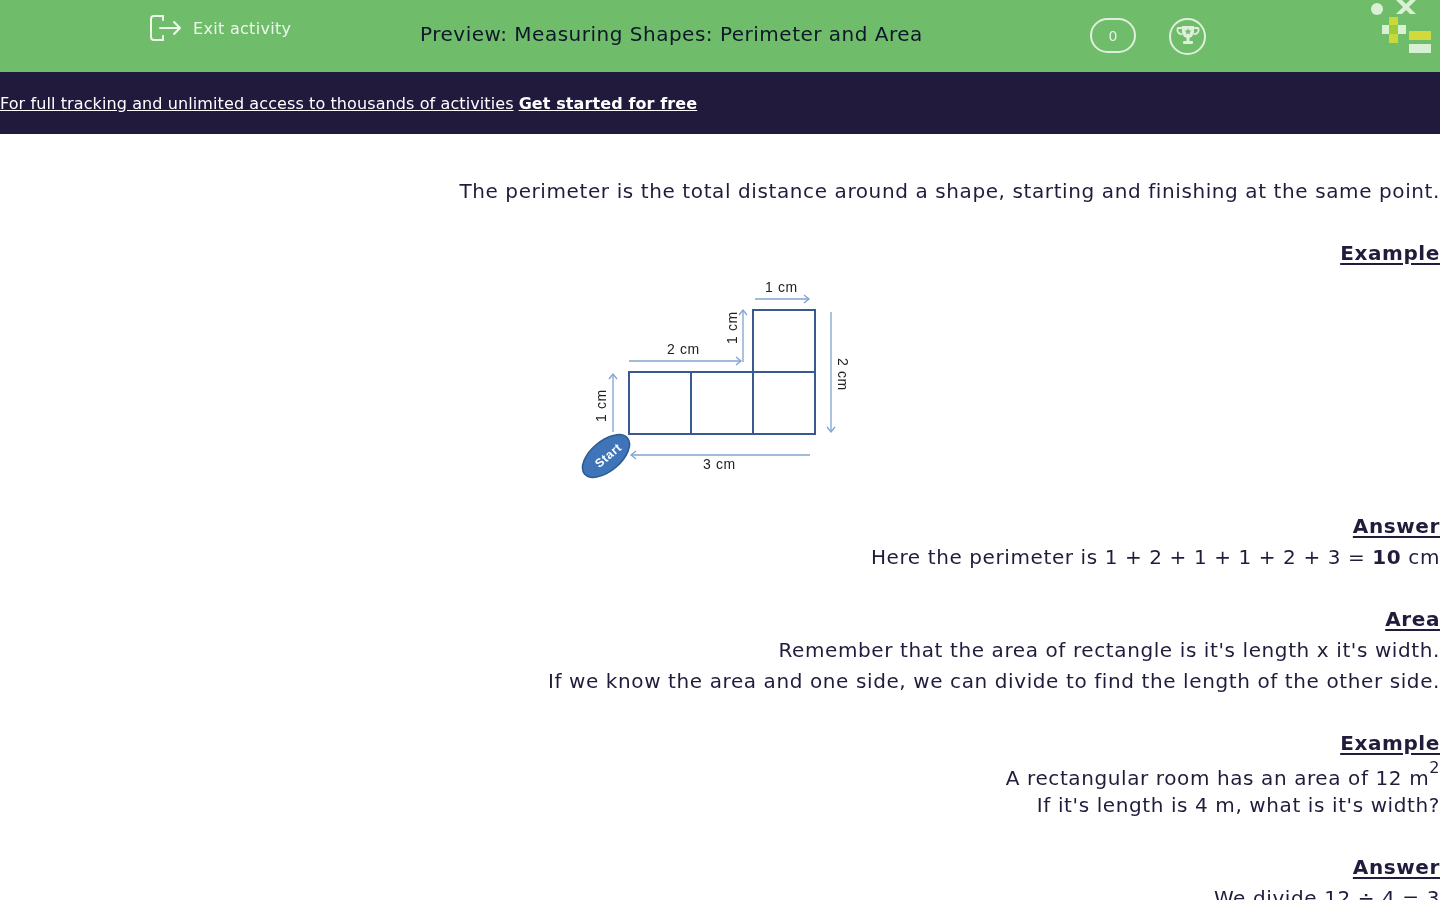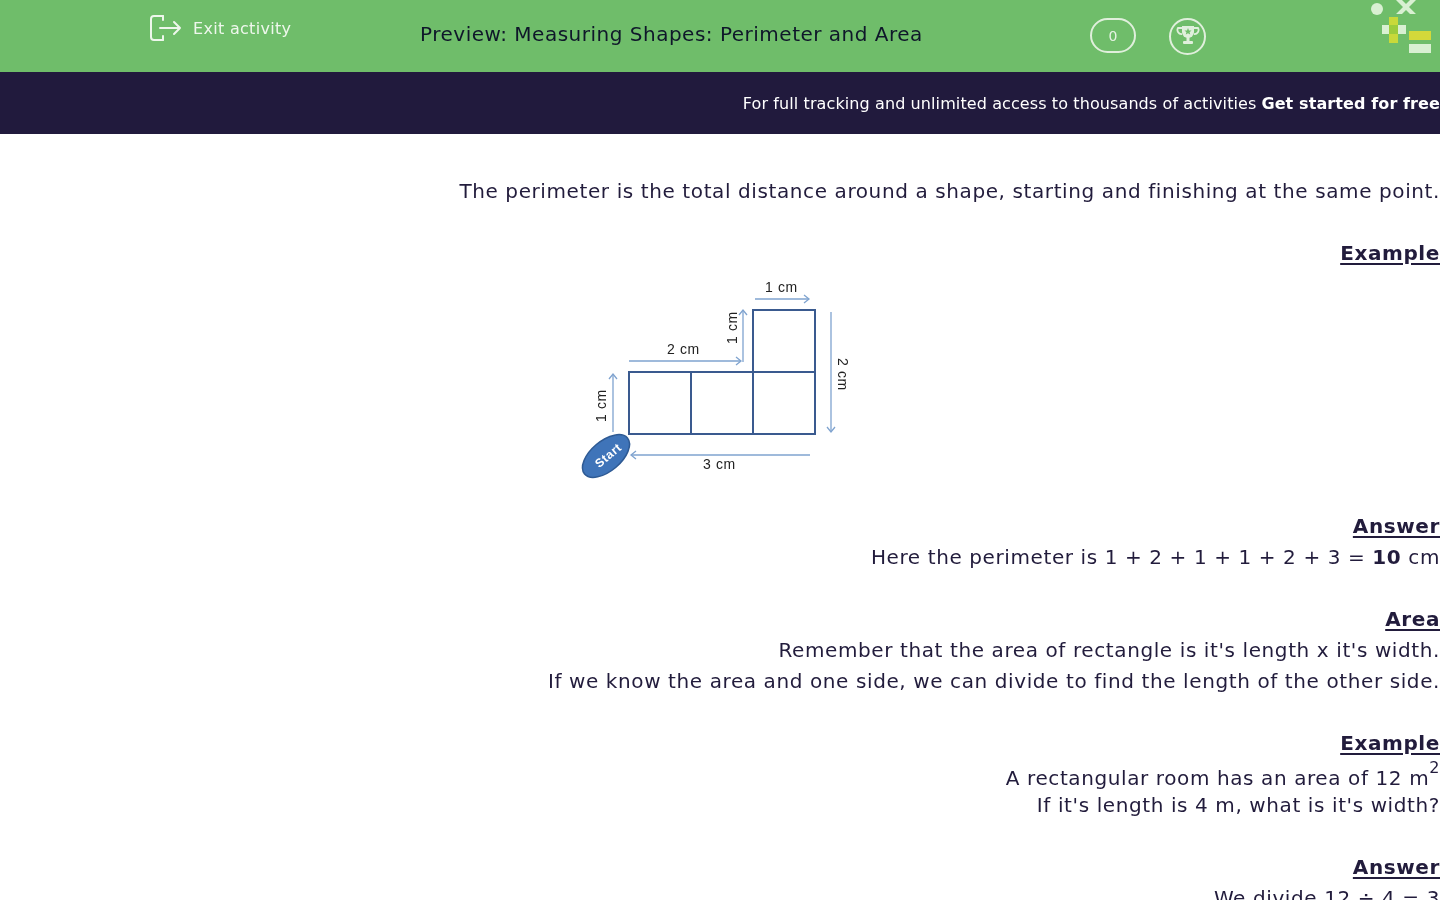--- a/index.html
+++ b/index.html
@@ -29,21 +29,21 @@
     .trophy {
       position: absolute; left: 1169px; top: 18px; width: 37px; height: 37px;
       border: 2px solid #e0efdc; border-radius: 50%;
       display: flex; align-items: center; justify-content: center;
     }
     .logo { position: absolute; left: 1366px; top: 0; width: 74px; height: 56px; }
 
     .banner {
       position: absolute; left: 0; top: 72px; width: 1440px; height: 62px;
       background: #211a3d; color: #ffffff; font-size: 16px;
-      display: flex; align-items: center; justify-content: flex-end; letter-spacing: 0.1px;
+      display: flex; align-items: center; justify-content: flex-start; letter-spacing: 0.1px; text-decoration: underline;
     }
     .banner .cta { font-weight: bold; margin-left: 5px; cursor: pointer; }
 
     .content {
       position: absolute; left: 0; top: 134px; width: 1440px;
       text-align: center; color: #221c3c; font-size: 20px; letter-spacing: 0.6px;
     }
     .line { position: absolute; left: 0; width: 1440px; text-align: right; white-space: nowrap; }
     .heading { font-weight: bold; text-decoration: underline; text-underline-offset: 3px; }
     .diagram { position: absolute; left: 575px; top: 140px; width: 290px; height: 210px; }

